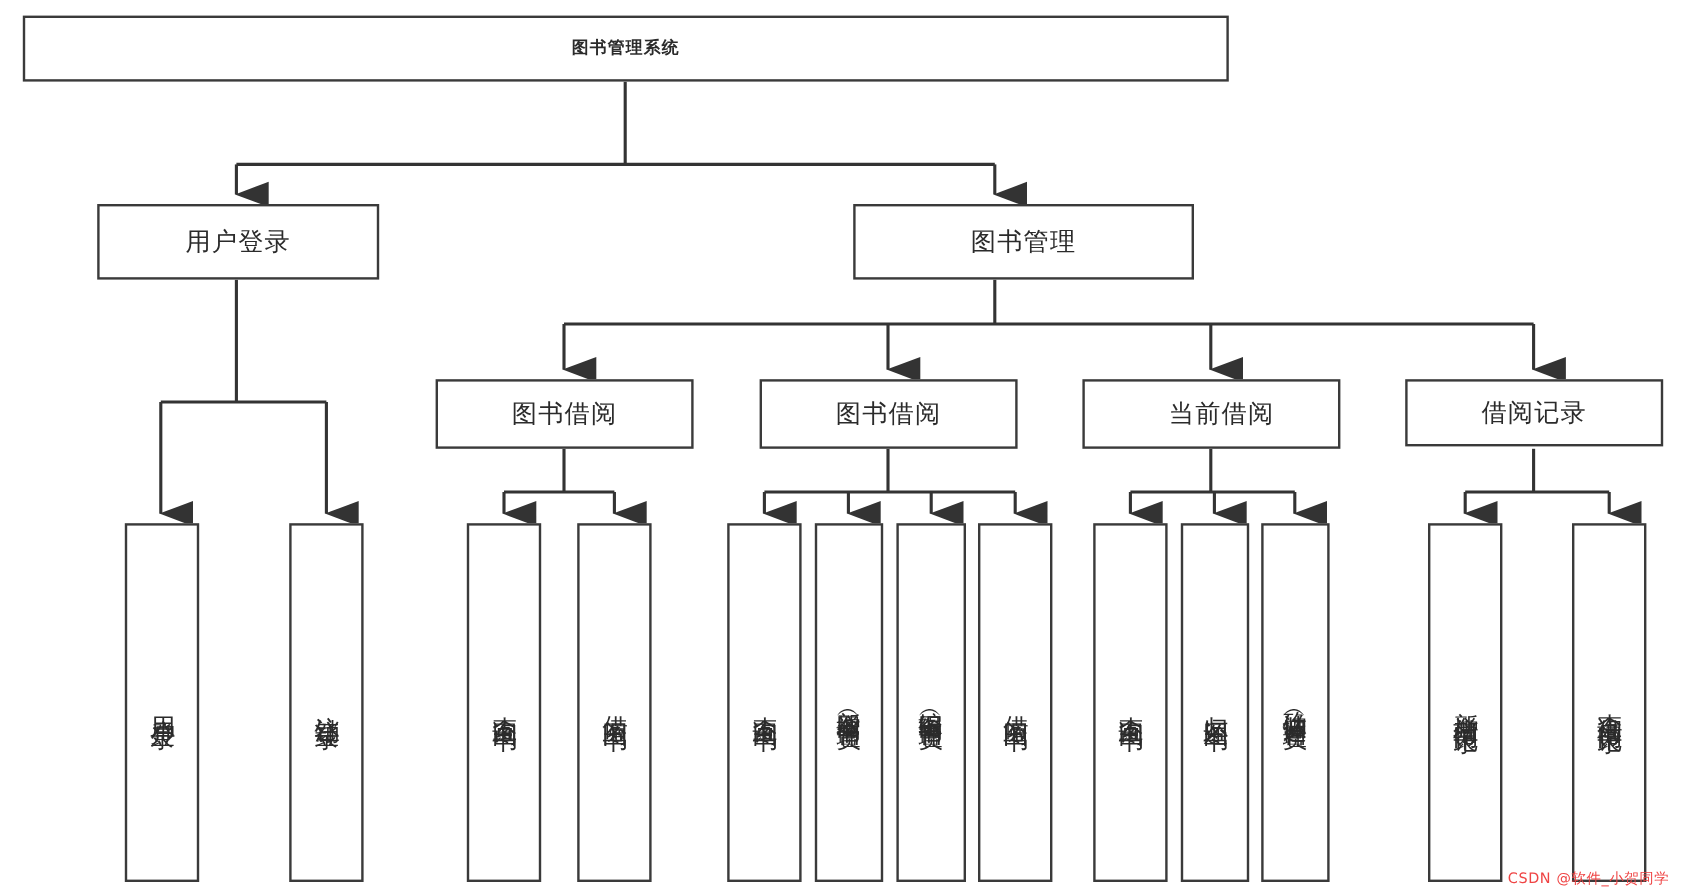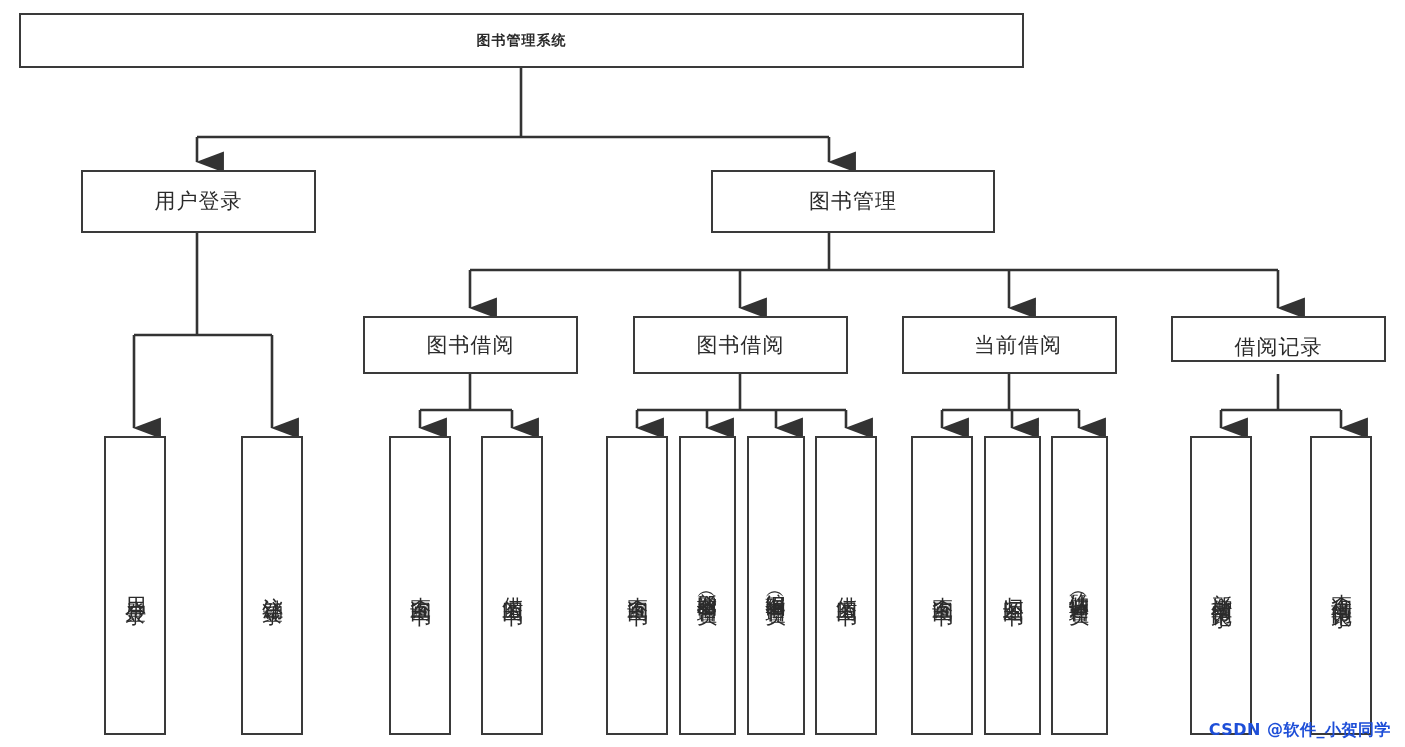--- a/index.html
+++ b/index.html
@@ -58,26 +58,25 @@
   }
   .node.leaf.tall .lbl{
     max-height:100%;
     font-size:20px;
     letter-spacing:2px;
   }
   .watermark{
     position:absolute;
     right:14px;
     bottom:6px;
-    font-size:16px;
-    color:#1d4ed8;
+    font-size:12px;
+    color:#ef4444;
     letter-spacing:0.5px;
     z-index:5;
     white-space:nowrap;
-    font-weight:bold;
   }
 </style>
 </head>
 <body>
 
 <div id="canvas">
 
   <svg id="wires" viewBox="0 0 1405 747" width="1405" height="747" xmlns="http://www.w3.org/2000/svg">
     <defs>
       <marker id="arrow" viewBox="0 0 10 12" refX="5" refY="11.5" markerWidth="9" markerHeight="11" orient="auto-start-reverse">
@@ -142,21 +141,21 @@
 
   <div class="node" style="left:363px; top:316px; width:215px; height:58px;">
     <span class="lbl">图书借阅</span>
   </div>
   <div class="node" style="left:633px; top:316px; width:215px; height:58px;">
     <span class="lbl">图书借阅</span>
   </div>
   <div class="node" style="left:902px; top:316px; width:215px; height:58px;padding-left:17px;">
     <span class="lbl">当前借阅</span>
   </div>
-  <div class="node" style="left:1171px; top:316px; width:215px; height:46px;align-items:flex-end;">
+  <div class="node" style="left:1171px; top:316px; width:215px; height:56px;">
     <span class="lbl">借阅记录</span>
   </div>
 
   <div class="node leaf" style="left:104px; top:436px; width:62px; height:299px;">
     <span class="lbl">用户登录</span>
   </div>
   <div class="node leaf" style="left:241px; top:436px; width:62px; height:299px;">
     <span class="lbl">注销登录</span>
   </div>
 

